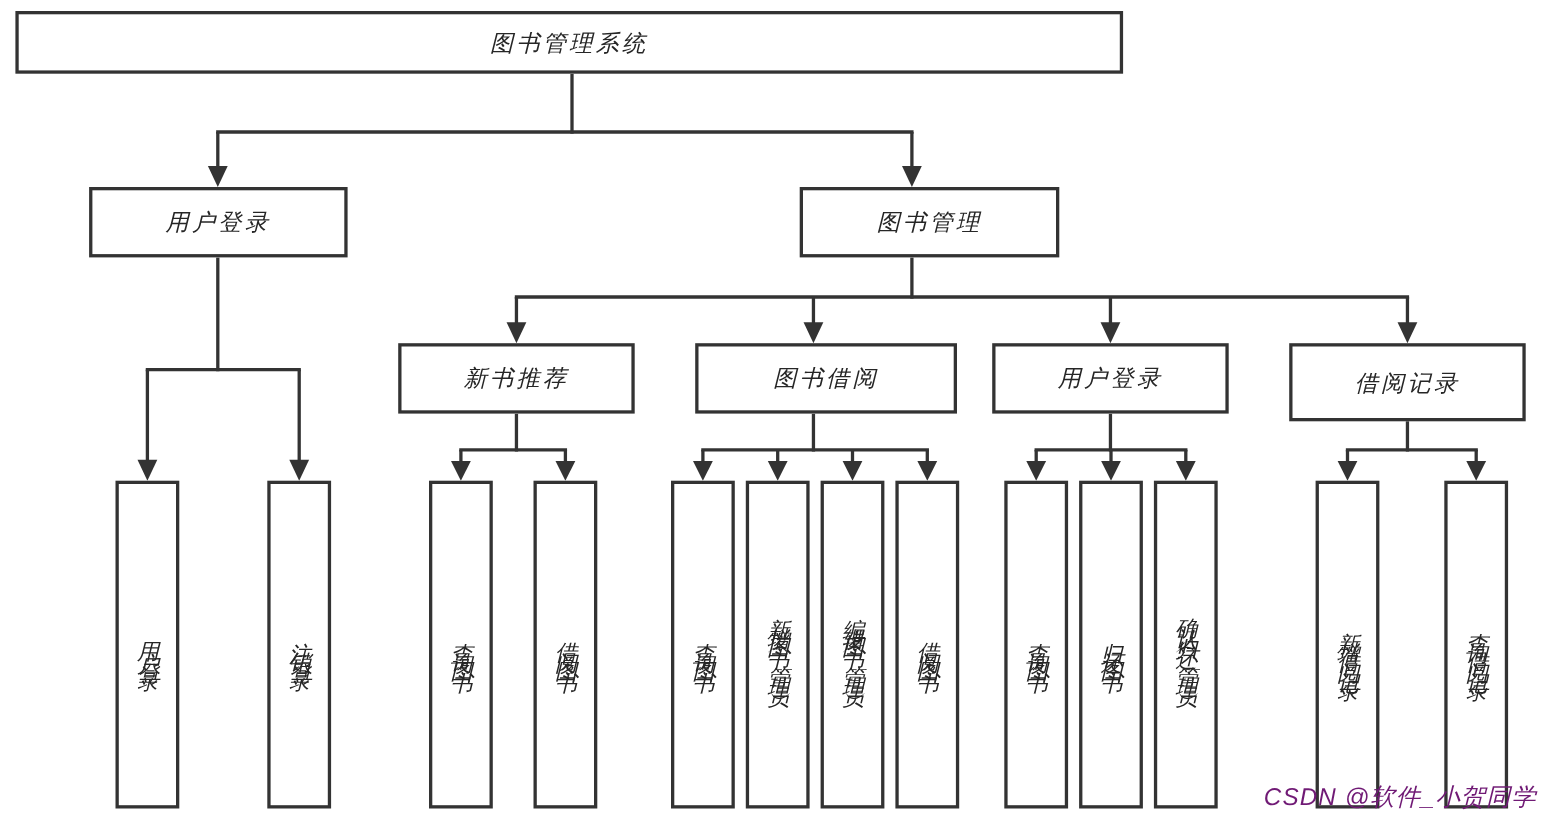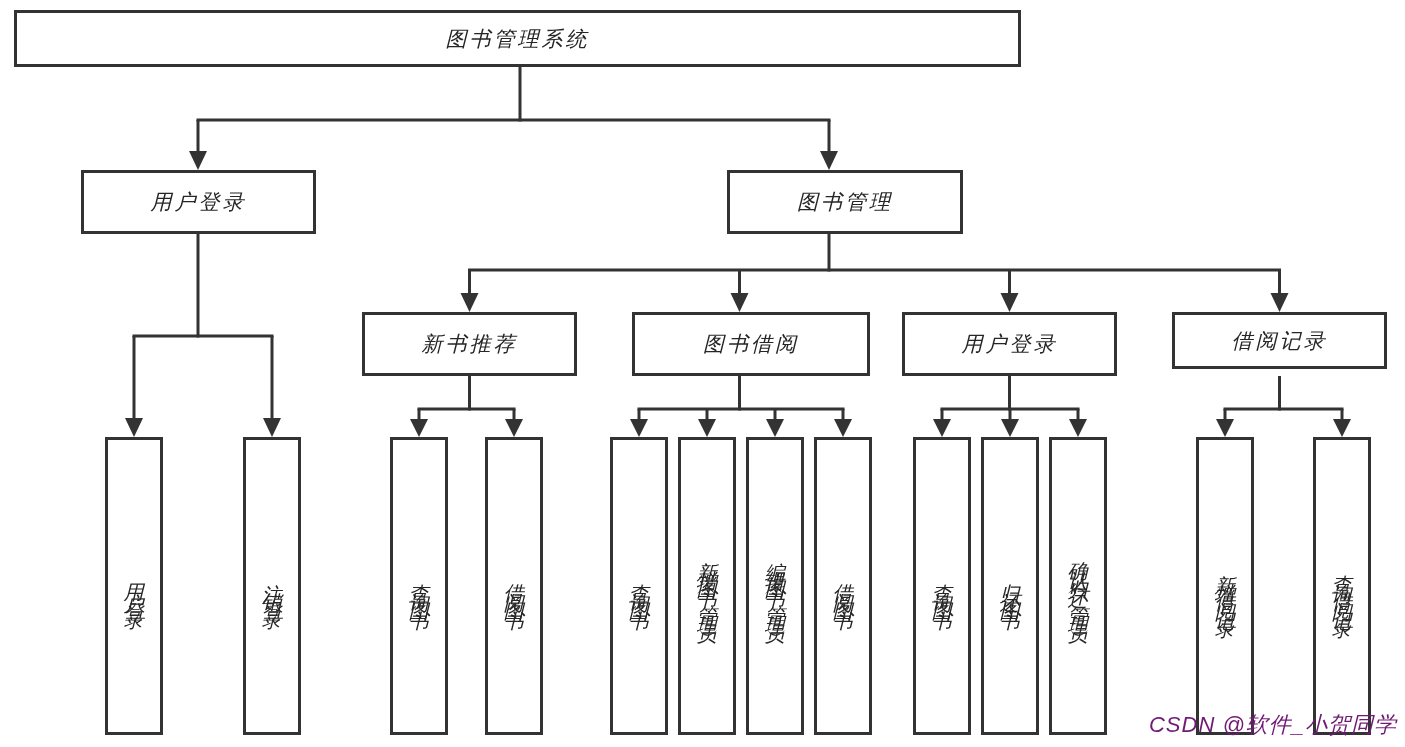--- a/index.html
+++ b/index.html
@@ -135,21 +135,21 @@
 
   <div class="box h-label" style="left:362px;top:312px;width:215px;height:64px">
     <span class="lbl">新书推荐</span>
   </div>
   <div class="box h-label" style="left:632px;top:312px;width:238px;height:64px">
     <span class="lbl">图书借阅</span>
   </div>
   <div class="box h-label" style="left:902px;top:312px;width:215px;height:64px">
     <span class="lbl">用户登录</span>
   </div>
-  <div class="box h-label" style="left:1172px;top:312px;width:215px;height:57px">
+  <div class="box h-label" style="left:1172px;top:312px;width:215px;height:71px">
     <span class="lbl">借阅记录</span>
   </div>
 
   <div class="box leaf" style="left:105px;top:437px;width:58px;height:298px">
     <span class="lbl">用户登录</span>
   </div>
   <div class="box leaf" style="left:243px;top:437px;width:58px;height:298px">
     <span class="lbl">注销登录</span>
   </div>
   <div class="box leaf" style="left:390px;top:437px;width:58px;height:298px">

